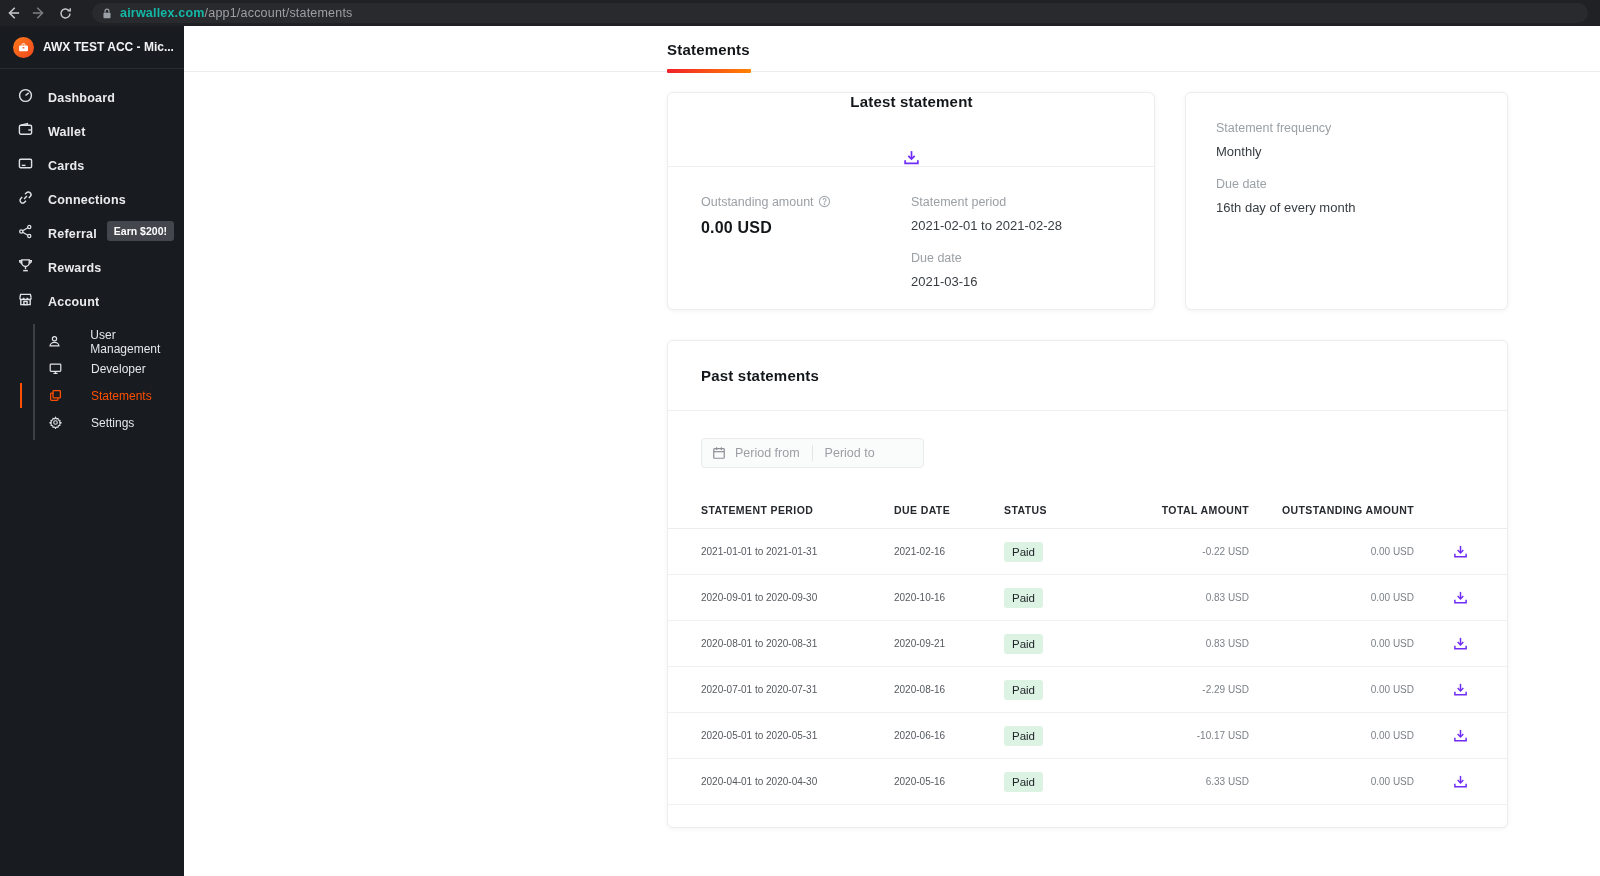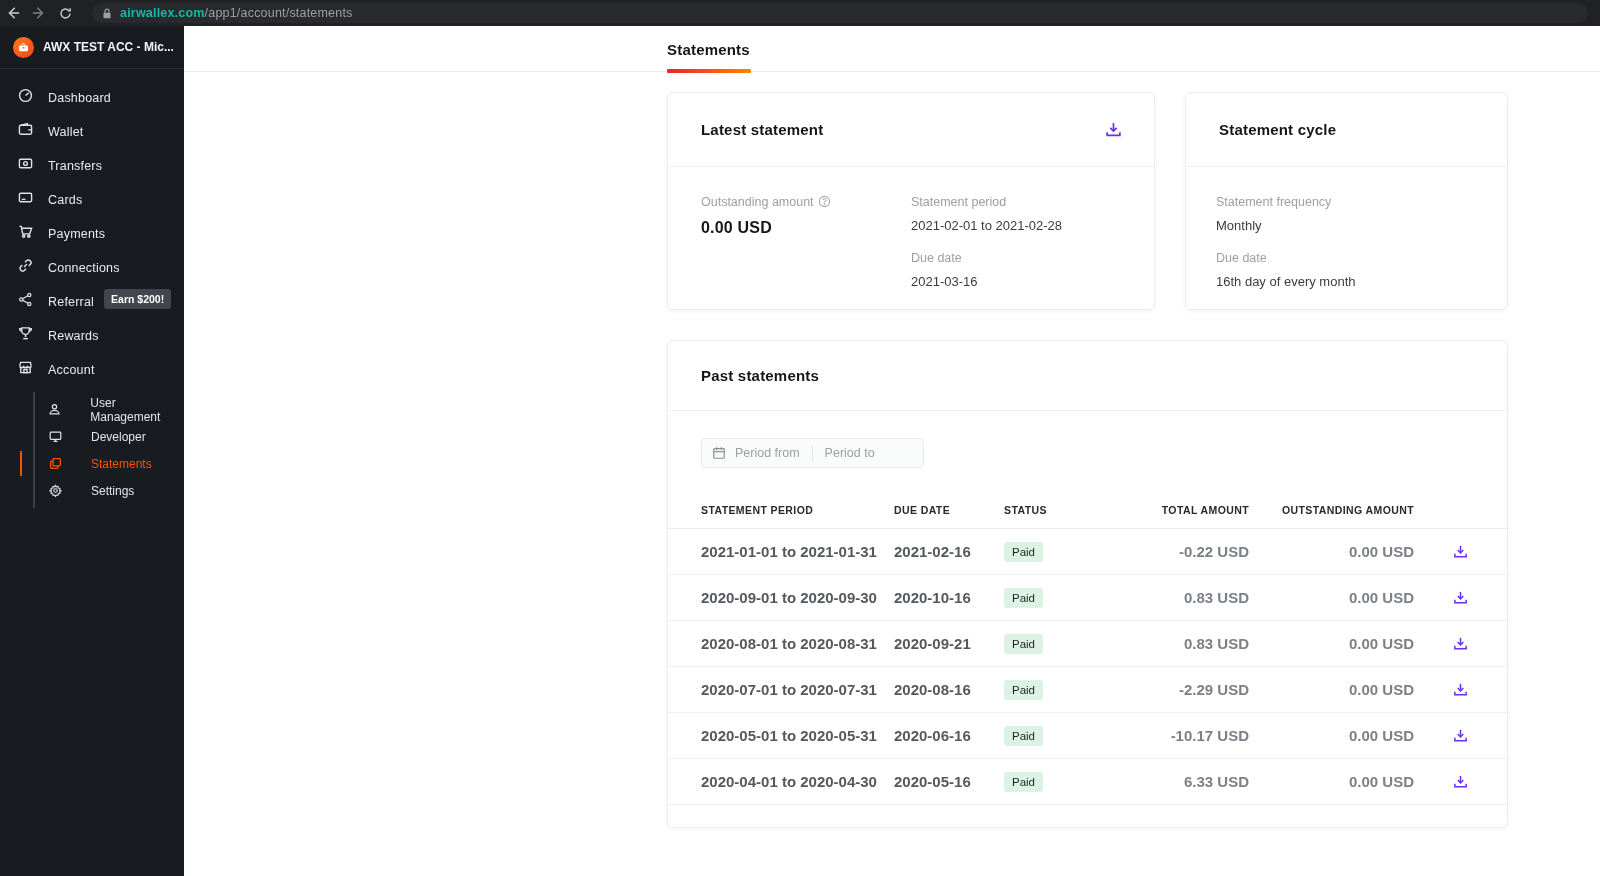--- a/index.html
+++ b/index.html
@@ -21,21 +21,21 @@
   .app { display:flex; height:850px; }
 
   
   .sidebar { width:184px; background:#181b20; color:#e4e7ea; flex-shrink:0; }
   .account-header { height:43px; display:flex; align-items:center; padding-left:13px; border-bottom:1px solid rgba(255,255,255,.07); }
   .avatar { width:21px; height:21px; border-radius:50%; background:linear-gradient(135deg,#ff7a1a,#f0481e); display:flex; align-items:center; justify-content:center; color:#fff; flex-shrink:0; }
   .account-name { margin-left:9px; font-size:12px; font-weight:bold; color:#f2f4f6; white-space:nowrap; }
   .nav { margin-top:9px; }
   .nav-item { height:34px; display:flex; align-items:center; padding-left:17px; cursor:pointer; }
   .nav-item .ico { width:16px; height:16px; display:flex; align-items:center; justify-content:center; color:#dfe2e5; flex-shrink:0; }
-  .nav-item .lbl { margin-left:15px; font-size:12.5px; font-weight:normal; color:#e9ebed; letter-spacing:.2px;margin-top:6px; }
+  .nav-item .lbl { margin-left:15px; font-size:12.5px; font-weight:bold; color:#e9ebed; letter-spacing:.2px;margin-top:6px; }
   .referral-badge { margin-left:10px; background:#43474d; color:#fff; font-size:10.5px; font-weight:bold; padding:4px 7px; border-radius:3px; cursor:pointer; }
   .subnav { margin:8px 0 0 33px; border-left:2px solid #3b4046; padding:4px 0; }
   .sub-item { position:relative; height:27px; display:flex; align-items:center; padding-left:13px; cursor:pointer;gap:20px; }
   .sub-item .ico { width:14px; height:14px; display:flex; align-items:center; justify-content:center; color:#dfe2e5; }
   .sub-item .lbl { margin-left:9px; font-size:12px; color:#e4e7ea; }
   .sub-item.active .ico, .sub-item.active .lbl { color:#ff4f00; }
   .sub-item.active::before { content:""; position:absolute; left:-15px; top:1px; bottom:1px; width:2px; background:#ff4f00; }
 
   
   .main { position:relative; flex:1; background:#fff; }
@@ -43,21 +43,21 @@
   .page-tab { position:absolute; left:483px; top:0; height:46px; display:flex; align-items:center; cursor:pointer; }
   .page-tab .t { font-size:15px; font-weight:bold; color:#14171a; letter-spacing:.2px; }
   .tab-underline { position:absolute; left:483px; bottom:-2px; width:84px; height:4px; background:linear-gradient(90deg,#f1202b,#ff8400); border-radius:1px; }
 
   .card { position:absolute; background:#fff; border:1px solid #ededee; border-radius:6px; box-shadow:0 1px 5px rgba(20,23,26,.05); }
   .card-hd { display:flex; align-items:center; justify-content:space-between; padding:0 32px 0 33px; border-bottom:1px solid #efeff0; }
   .card-title { font-size:15px; font-weight:bold; color:#14171a; letter-spacing:.2px; }
   .dl-btn { color:#6f2cf5; cursor:pointer; display:flex; }
 
   .card-latest { left:483px; top:66px; width:488px; height:218px; }
-  .card-latest .card-hd { height:74px; }
+  .card-latest .card-hd { height:74px;flex-direction:column; }
   .card-cycle { left:1001px; top:66px; width:323px; height:218px; }
   .card-cycle .card-hd { height:74px; }
 
   .kv-label { font-size:12.5px; color:#9ba0a5; }
   .kv-value { font-size:13px; color:#383d42; }
   .big-amount { font-size:16px; font-weight:bold; color:#14171a; letter-spacing:.2px; }
   .help-ico { color:#a6abb0; display:inline-flex; vertical-align:-2px; margin-left:4px; cursor:pointer; }
 
   .latest-body { display:flex; padding:25px 0 0 33px; }
   .latest-col1 { width:210px; }
@@ -81,21 +81,21 @@
   .tr { display:flex; align-items:center; padding-left:33px; }
   .thead { height:38px; border-bottom:1px solid #ececee; }
   .th { font-size:10.5px; font-weight:bold; color:#26292e; letter-spacing:.4px; }
   .tbody .tr { height:46px; border-bottom:1px solid #f0f0f1; }
   .c-period { width:193px; }
   .c-due { width:110px; }
   .c-status { width:115px; }
   .c-total { width:130px; text-align:right; }
   .c-out { width:165px; text-align:right; }
   .c-dl { flex:1; display:flex; justify-content:center; }
-  .td { font-size:15px; color:#55595e;font-weight:bold; }
+  .td { font-size:10px; color:#55595e; }
   .td.amt { color:#7c8187; }
   .paid-badge { display:inline-block; background:#dcf2e3; color:#1e2control226; color:#1f2428; font-size:11.5px; padding:4px 8px; border-radius:3px; }
 </style>
 </head>
 <body>
 
 <div class="browser-bar">
   <div class="nav-btn">
     <svg width="14" height="14" viewBox="0 0 16 16" fill="none" stroke="currentColor" stroke-width="1.8">
         <path d="M10 2 L4 8 L10 14"></path>
@@ -156,43 +156,24 @@
               <path d="M10 3.5 V1.8 L3 3.5"></path>
               <path d="M11 8.5 h3"></path>
             </svg>
           </span>
         <span class="lbl">Wallet</span>
       </div>
       <div class="nav-item">
         <span class="ico">
             <svg width="15" height="15" viewBox="0 0 16 16" fill="none" stroke="currentColor" stroke-width="1.5">
               <rect x="1.5" y="3.5" width="13" height="9" rx="1.2"></rect>
-              <circle cx="8" cy="8" r="2"></circle>
-            </svg>
-          </span>
-        <span class="lbl">Transfers</span>
-      </div>
-      <div class="nav-item">
-        <span class="ico">
-            <svg width="15" height="15" viewBox="0 0 16 16" fill="none" stroke="currentColor" stroke-width="1.5">
-              <rect x="1.5" y="3.5" width="13" height="9" rx="1.2"></rect>
               <path d="M4 10 h4"></path>
             </svg>
           </span>
         <span class="lbl">Cards</span>
-      </div>
-      <div class="nav-item">
-        <span class="ico">
-            <svg width="15" height="15" viewBox="0 0 16 16" fill="none" stroke="currentColor" stroke-width="1.5">
-              <path d="M1.5 2.5 h2 L5 10.5 h7.5 L14.5 4.5 H4"></path>
-              <circle cx="6" cy="13" r="1.2"></circle>
-              <circle cx="11.5" cy="13" r="1.2"></circle>
-            </svg>
-          </span>
-        <span class="lbl">Payments</span>
       </div>
       <div class="nav-item">
         <span class="ico">
             <svg width="15" height="15" viewBox="0 0 16 16" fill="none" stroke="currentColor" stroke-width="1.5">
               <path d="M6.5 9.5 L9.5 6.5"></path>
               <path d="M7.5 4.5 L9 3 a2.8 2.8 0 0 1 4 4 L11.5 8.5"></path>
               <path d="M8.5 11.5 L7 13 a2.8 2.8 0 0 1-4-4 L4.5 7.5"></path>
             </svg>
           </span>
         <span class="lbl">Connections</span>
@@ -313,23 +294,20 @@
           </div>
           <div class="kv-group">
             <span class="kv-label">Due date</span>
             <span class="kv-value">2021-03-16</span>
           </div>
         </div>
       </div>
     </section>
 
     <section class="card card-cycle">
-      <div class="card-hd">
-        <span class="card-title">Statement cycle</span>
-      </div>
       <div class="cycle-body">
         <div class="kv-group">
           <span class="kv-label">Statement frequency</span>
           <span class="kv-value">Monthly</span>
         </div>
         <div class="kv-group">
           <span class="kv-label">Due date</span>
           <span class="kv-value">16th day of every month</span>
         </div>
       </div>

